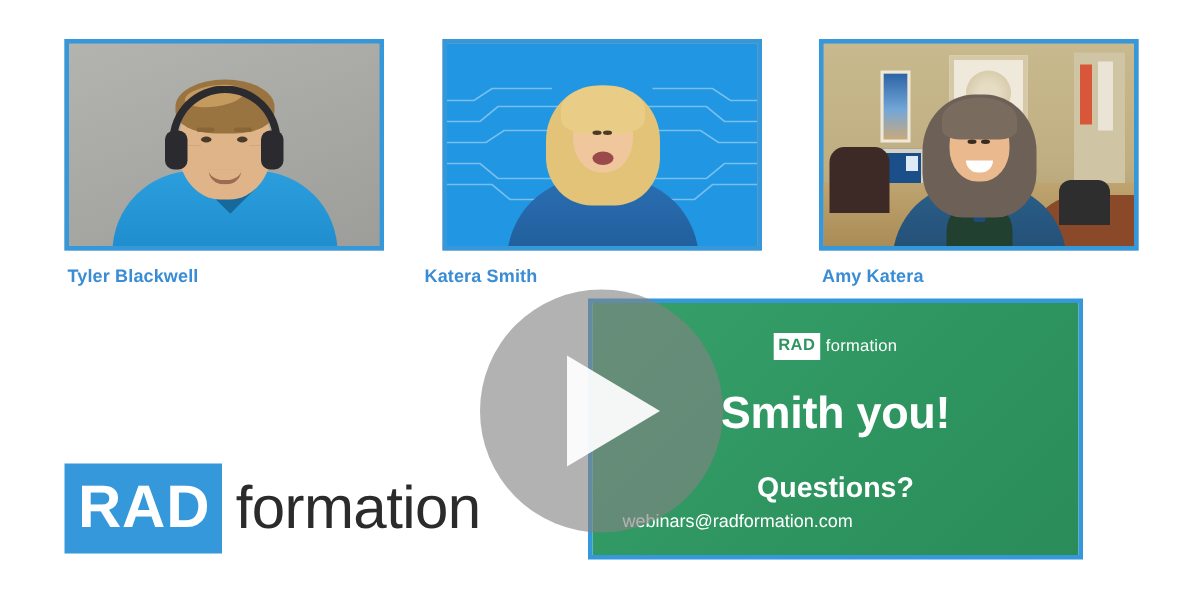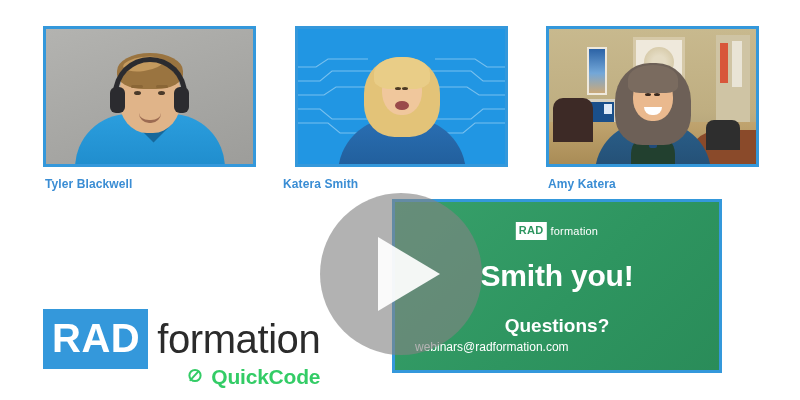--- a/index.html
+++ b/index.html
@@ -375,20 +375,13 @@
 
 <div class="play">
   <div class="play-tri"></div>
 </div>
 
 <div class="brand">
   <div class="brand-row">
     <span class="brand-rad">RAD</span>
     <span class="brand-formation">formation</span>
   </div>
-  <div class="brand-sub">
-    <svg class="mag" width="20" height="20" viewBox="0 0 20 20">
-      <circle cx="9" cy="8.5" r="5.6" fill="none" stroke="#33cc66" stroke-width="2"></circle>
-      <line x1="4.4" y1="13.2" x2="12.2" y2="4.6" stroke="#33cc66" stroke-width="2" stroke-linecap="round"></line>
-    </svg>
-    <span class="qc">QuickCode</span>
-  </div>
 </div>
 
 </body></html>

